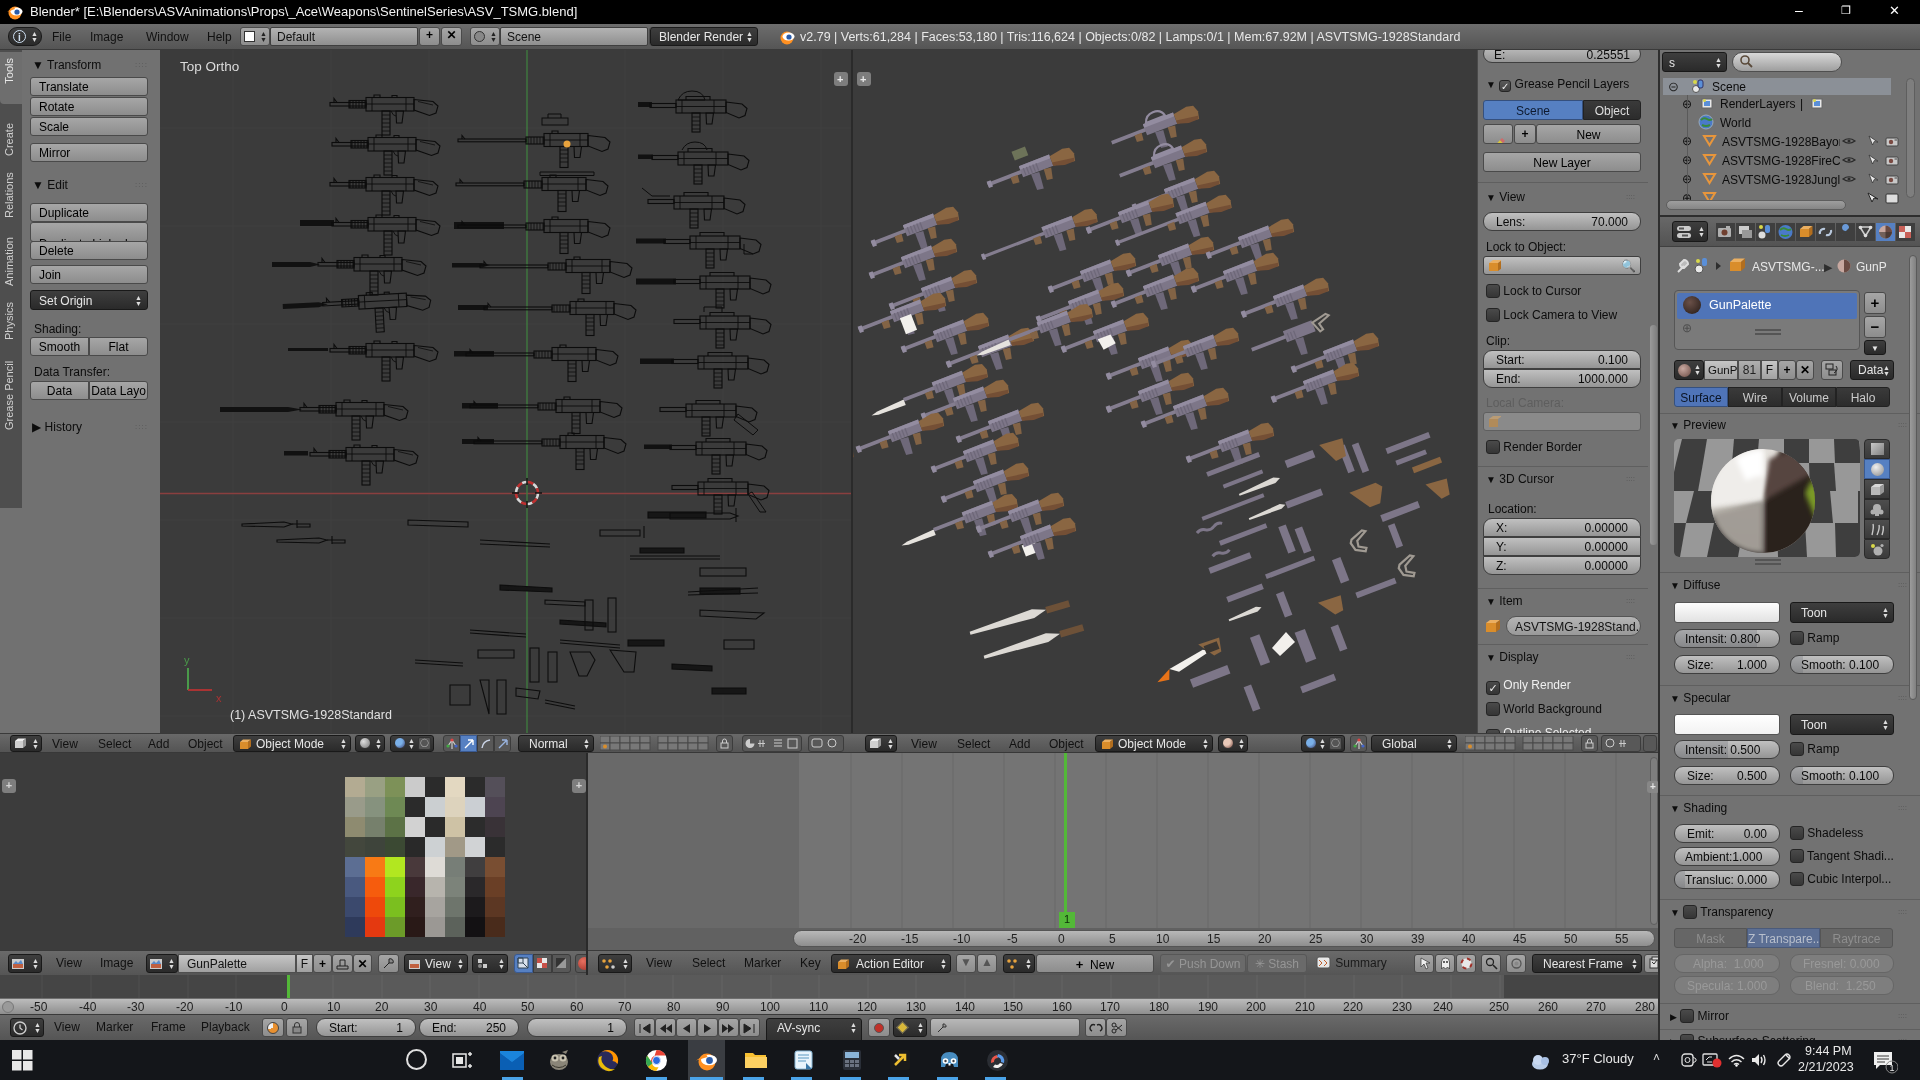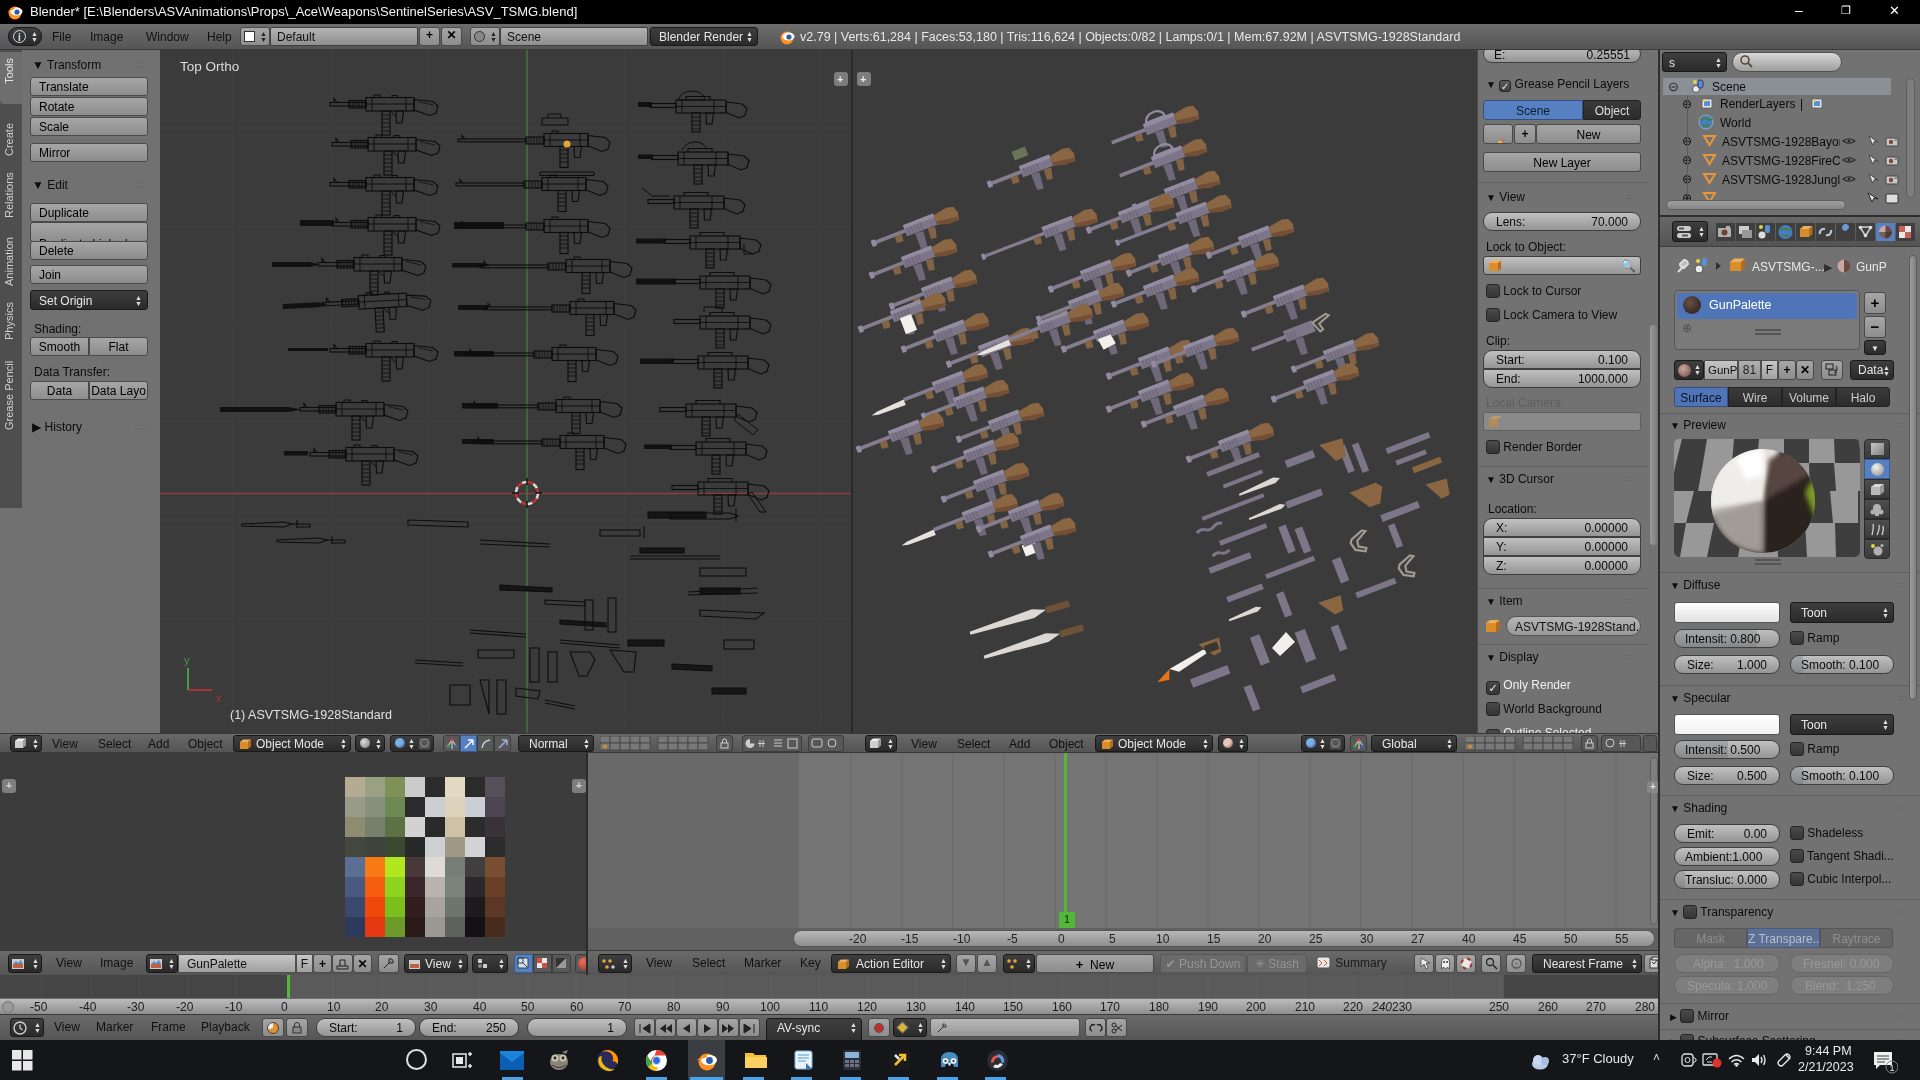--- a/index.html
+++ b/index.html
@@ -1167,21 +1167,21 @@
         <span class="abs" style="left:103px;">-15</span>
         <span class="abs" style="left:155px;">-10</span>
         <span class="abs" style="left:209px;">-5</span>
         <span class="abs" style="left:260px;">0</span>
         <span class="abs" style="left:311px;">5</span>
         <span class="abs" style="left:358px;">10</span>
         <span class="abs" style="left:409px;">15</span>
         <span class="abs" style="left:460px;">20</span>
         <span class="abs" style="left:511px;">25</span>
         <span class="abs" style="left:562px;">30</span>
-        <span class="abs" style="left:613px;">27</span>
+        <span class="abs" style="left:613px;">39</span>
         <span class="abs" style="left:664px;">40</span>
         <span class="abs" style="left:715px;">45</span>
         <span class="abs" style="left:766px;">50</span>
         <span class="abs" style="left:817px;">55</span>
   </div>
  </div>
 
  <div class="abs" style="left:0;top:197px;width:1072px;height:25px;background:linear-gradient(#6a6a6a,#555555);border-top:1px solid #3a3a3a;">
   <div class="abs dd" style="left:10px;top:3px;width:34px;height:19px;"><svg width="15" height="13" style="margin:3px 0 0 2px">
           <circle cx="3" cy="3" r="1.8" fill="#e8a33d"></circle>
@@ -1283,21 +1283,21 @@
         <span class="abs" style="left:955px;top:1px;">140</span>
         <span class="abs" style="left:1003px;top:1px;">150</span>
         <span class="abs" style="left:1052px;top:1px;">160</span>
         <span class="abs" style="left:1100px;top:1px;">170</span>
         <span class="abs" style="left:1149px;top:1px;">180</span>
         <span class="abs" style="left:1198px;top:1px;">190</span>
         <span class="abs" style="left:1246px;top:1px;">200</span>
         <span class="abs" style="left:1295px;top:1px;">210</span>
         <span class="abs" style="left:1343px;top:1px;">220</span>
         <span class="abs" style="left:1392px;top:1px;">230</span>
-        <span class="abs" style="left:1372px;top:1px;font-style:italic;">240</span>
+        <span class="abs" style="left:1433px;top:1px;">240</span>
         <span class="abs" style="left:1489px;top:1px;">250</span>
         <span class="abs" style="left:1538px;top:1px;">260</span>
         <span class="abs" style="left:1586px;top:1px;">270</span>
         <span class="abs" style="left:1635px;top:1px;">280</span>
   </div>
  </div>
 
  <div class="abs" style="left:0;top:39px;width:1658px;height:26px;background:linear-gradient(#6a6a6a,#555555);border-top:1px solid #3a3a3a;">
   <div class="abs dd" style="left:10px;top:3px;width:34px;height:19px;"><svg width="15" height="15" style="margin:2px 0 0 2px">
           <circle cx="7" cy="7" r="6" fill="none" stroke="#ccc" stroke-width="1.4"></circle>

